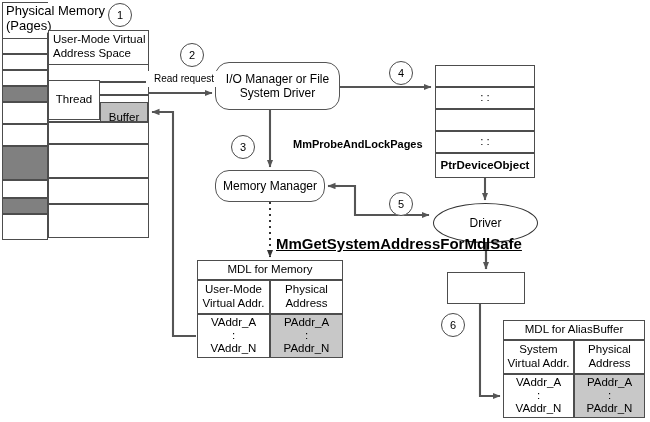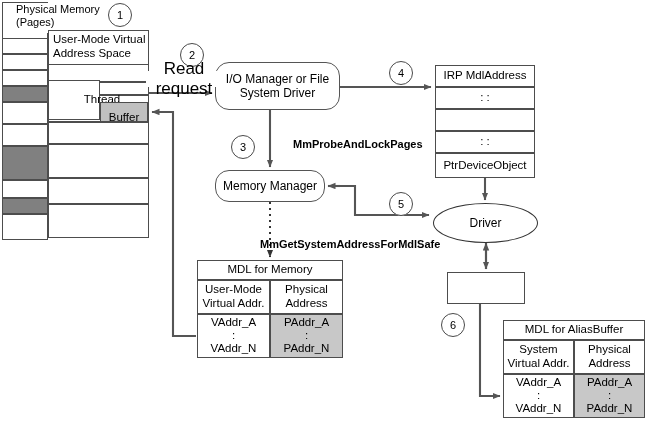--- a/index.html
+++ b/index.html
@@ -55,21 +55,21 @@
     font-size:11px;color:#000;
   }
   svg.ovl{position:absolute;left:0;top:0;width:650px;height:422px;overflow:visible;}
 </style>
 </head>
 <body>
 
 <div id="stage">
 
   <div class="box rect" style="left:2px;top:2px;width:46px;height:238px;"></div>
-  <div class="lbl tl" style="left:4px;top:3px;width:110px;height:30px;font-size:11px;background:#fff;padding-left:12px;">Physical Memory
+  <div class="lbl tl" style="left:4px;top:3px;width:110px;height:30px;font-size:13px;background:#fff;padding-left:2px;">Physical Memory
 (Pages)</div>
 
   <div class="cell" style="left:2px;top:38px;width:46px;height:16px;"></div>
   <div class="cell" style="left:2px;top:54px;width:46px;height:16px;"></div>
   <div class="cell" style="left:2px;top:70px;width:46px;height:16px;"></div>
   <div class="cell gray" style="left:2px;top:86px;width:46px;height:16px;"></div>
   <div class="cell" style="left:2px;top:102px;width:46px;height:22px;"></div>
   <div class="cell" style="left:2px;top:124px;width:46px;height:22px;"></div>
   <div class="cell gray" style="left:2px;top:146px;width:46px;height:34px;"></div>
   <div class="cell" style="left:2px;top:180px;width:46px;height:18px;"></div>
@@ -82,45 +82,44 @@
 
   <div class="cell" style="left:48px;top:64px;width:101px;height:18px;"></div>
   <div class="cell" style="left:48px;top:82px;width:101px;height:13px;"></div>
   <div class="cell" style="left:48px;top:95px;width:101px;height:27px;"></div>
   <div class="cell" style="left:48px;top:122px;width:101px;height:22px;"></div>
   <div class="cell" style="left:48px;top:144px;width:101px;height:34px;"></div>
   <div class="cell" style="left:48px;top:178px;width:101px;height:26px;"></div>
   <div class="cell" style="left:48px;top:204px;width:101px;height:34px;"></div>
 
   <div class="cell" style="left:48px;top:80px;width:52px;height:40px;"></div>
-  <div class="lbl" style="left:48px;top:80px;width:52px;height:40px;margin-left:28px;">Thread</div>
+  <div class="lbl" style="left:48px;top:80px;width:52px;height:40px;">Thread</div>
 
   <div class="cell ltgray" style="left:100px;top:102px;width:48px;height:20px;"></div>
   <div class="lbl" style="left:100px;top:102px;width:48px;height:32px;">Buffer</div>
 
   <div class="box rounded" style="left:215px;top:62px;width:125px;height:48px;"></div>
   <div class="lbl" style="left:215px;top:62px;width:125px;height:48px;font-size:12px;">I/O Manager or File
 System Driver</div>
 
   <div class="box rounded" style="left:215px;top:170px;width:110px;height:32px;"></div>
   <div class="lbl" style="left:215px;top:170px;width:110px;height:32px;font-size:12px;">Memory Manager</div>
 
   <div class="cell" style="left:435px;top:65px;width:100px;height:22px;"></div>
-  <div class="lbl" style="left:435px;top:65px;width:100px;height:22px;">IRP MdlAddress</div>
 
   <div class="cell" style="left:435px;top:87px;width:100px;height:22px;"></div>
   <div class="lbl" style="left:435px;top:87px;width:100px;height:22px;letter-spacing:0px;">:            :</div>
 
   <div class="cell" style="left:435px;top:109px;width:100px;height:22px;"></div>
 
   <div class="cell" style="left:435px;top:131px;width:100px;height:22px;"></div>
   <div class="lbl" style="left:435px;top:131px;width:100px;height:22px;">:            :</div>
 
   <div class="cell" style="left:435px;top:153px;width:100px;height:25px;"></div>
-  <div class="lbl" style="left:435px;top:153px;width:100px;height:25px;">PtrDeviceObject</div>
+  <div class="lbl" style="left:435px;top:153px;width:100px;height:25px;font-weight:bold;">PtrDeviceObject</div>
 
   <div class="box ellipse" style="left:433px;top:203px;width:105px;height:40px;"></div>
   <div class="lbl" style="left:433px;top:203px;width:105px;height:40px;font-size:12px;">Driver</div>
 
   <div class="box rect" style="left:447px;top:272px;width:78px;height:32px;"></div>
 
   <div class="cell" style="left:197px;top:260px;width:146px;height:20px;"></div>
   <div class="lbl" style="left:197px;top:260px;width:146px;height:20px;">MDL for Memory</div>
 
   <div class="cell" style="left:197px;top:280px;width:73px;height:34px;"></div>
@@ -193,19 +192,19 @@
     <path d="M196,336 L173,336 L173,112 L152,112" stroke="#555" stroke-width="2.1" fill="none" marker-end="url(#ah)"></path>
   </svg>
 
   <div class="circ" style="left:108px;top:3px;">1</div>
   <div class="circ" style="left:180px;top:43px;">2</div>
   <div class="circ" style="left:231px;top:135px;">3</div>
   <div class="circ" style="left:389px;top:61px;">4</div>
   <div class="circ" style="left:389px;top:192px;">5</div>
   <div class="circ" style="left:441px;top:313px;">6</div>
 
-  <div class="lbl" style="left:146px;top:71px;width:76px;height:16px;font-size:17px;background:#fff;">Read request</div>
+  <div class="lbl" style="left:146px;top:71px;width:76px;height:16px;font-size:10px;background:#fff;">Read request</div>
 
   <div class="lbl bold" style="left:276px;top:136px;width:136px;height:16px;justify-content:flex-start;font-size:11px;padding-left:17px;">MmProbeAndLockPages</div>
 
-  <div class="lbl bold" style="left:260px;top:236px;width:200px;height:16px;justify-content:flex-start;font-size:11px;">MmGetSystemAddressForMdlSafe</div>
+  <div class="lbl bold" style="left:276px;top:236px;width:200px;height:16px;justify-content:flex-start;font-size:15px;text-decoration:underline;">MmGetSystemAddressForMdlSafe</div>
 
 </div>
 
 </body></html>

